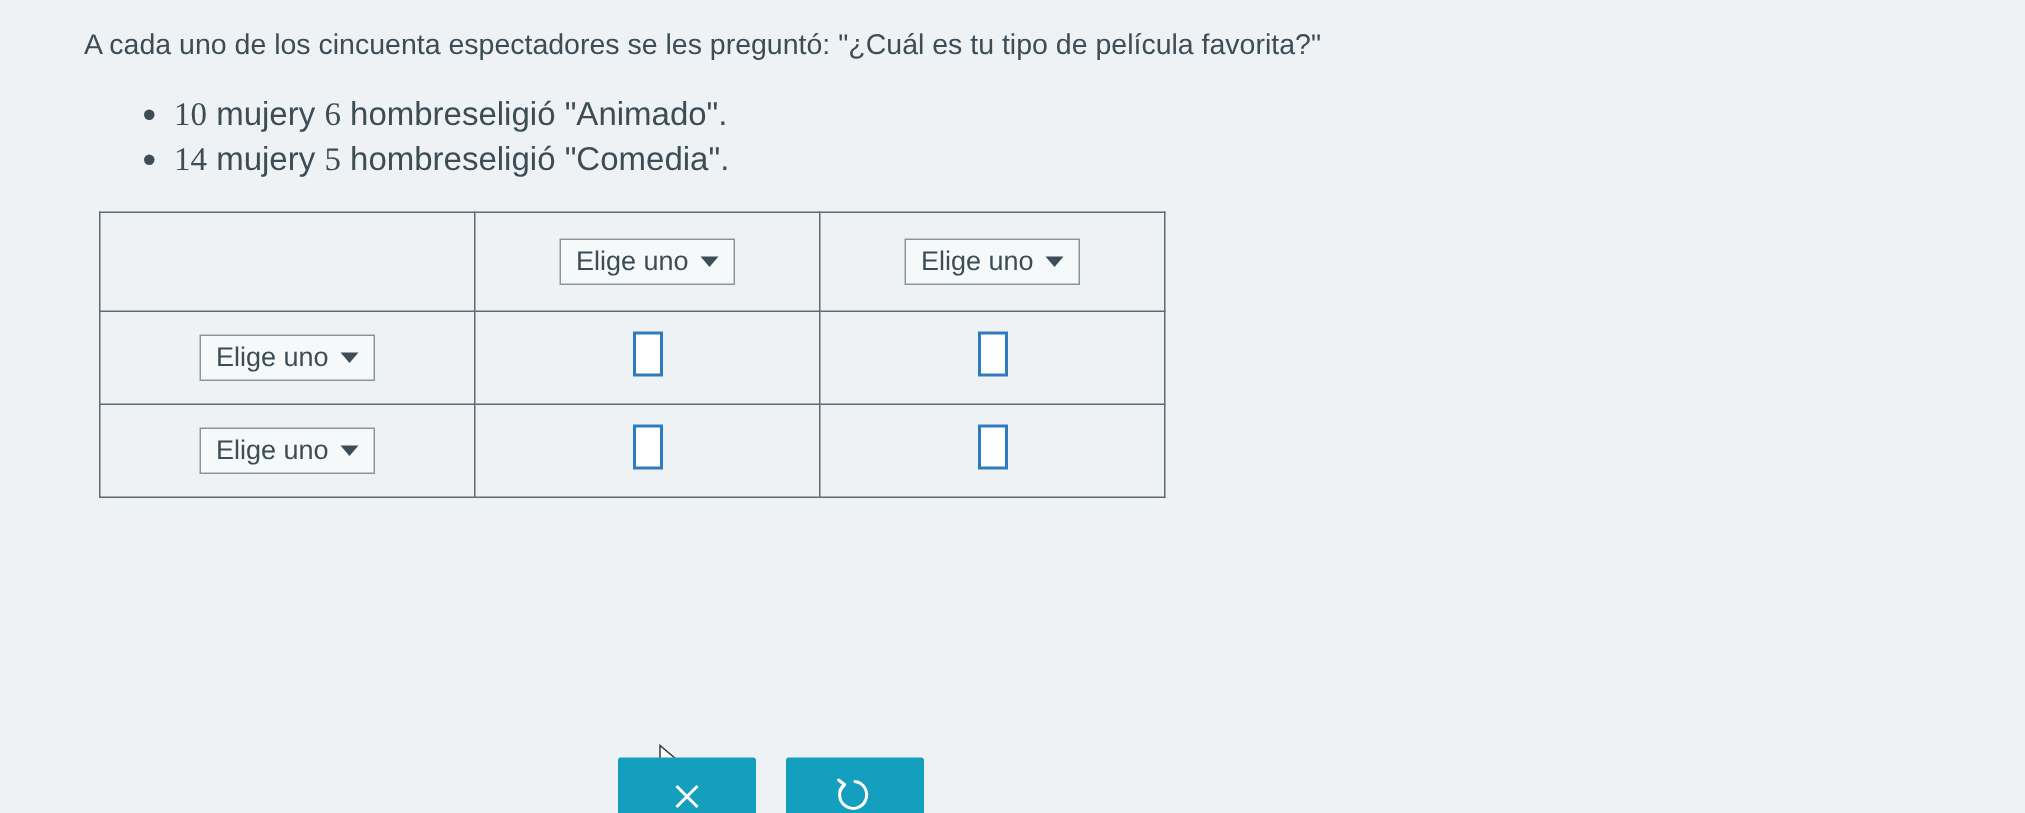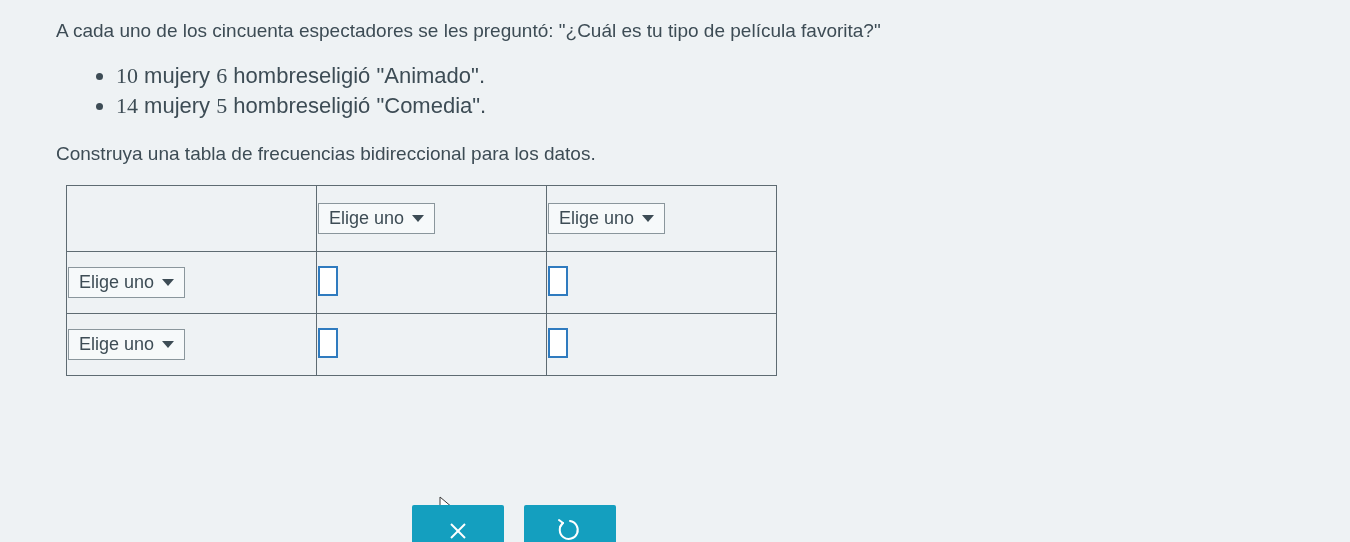--- a/index.html
+++ b/index.html
@@ -31,21 +31,21 @@
     margin: 4px 0;
     color: #3d4c55;
   }
   .serif { font-family: Georgia, "Times New Roman", serif; text-align: right; }
   .freq-table {
     border-collapse: collapse;
     margin: 10px 0 6px 10px;
   }
   .freq-table td {
     border: 1px solid #5e6b72;
-    text-align: left;
+    text-align: center;
     vertical-align: middle;
   }
   .freq-table td.c0 { width: 250px; height: 62px; }
   .freq-table td.c1 { width: 230px; height: 62px; }
   .freq-table td.c2 { width: 230px; height: 62px; }
   .freq-table tr.r0 td { height: 66px; }
   .select {
     display: inline-flex;
     align-items: center;
     gap: 8px;
@@ -108,21 +108,20 @@
 
   <ul class="bullets">
     <li>
       <span class="serif">10</span><span> mujery </span><span class="serif">6</span><span> hombreseligió "Animado".</span>
     </li>
     <li>
       <span class="serif">14</span><span> mujery </span><span class="serif">5</span><span> hombreseligió "Comedia".</span>
     </li>
   </ul>
 
-  <p class="p3">Construya una tabla de frecuencias bidireccional para los datos.</p>
 
   <table class="freq-table">
     <tbody>
         <tr class="r0">
       <td class="c0"></td>
       <td class="c1">
         <span class="select">
           <span>Elige uno</span>
           <span class="caret"></span>
         </span>

